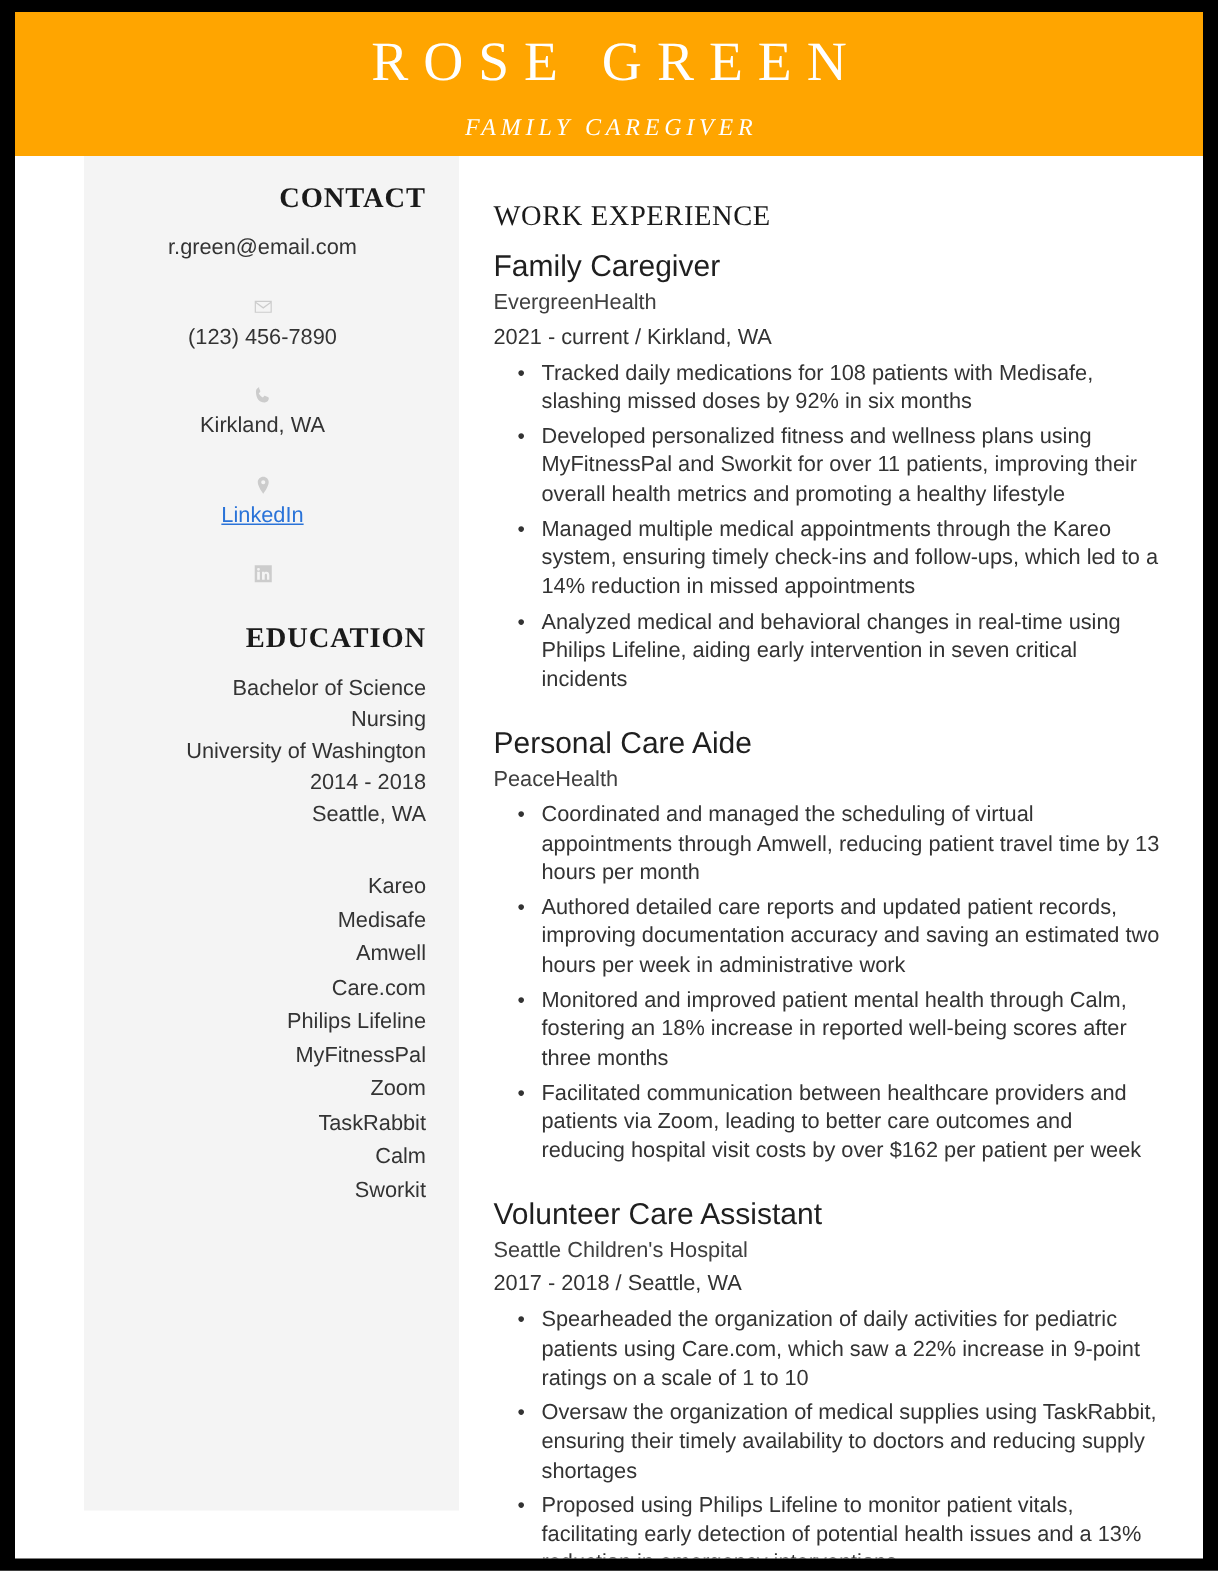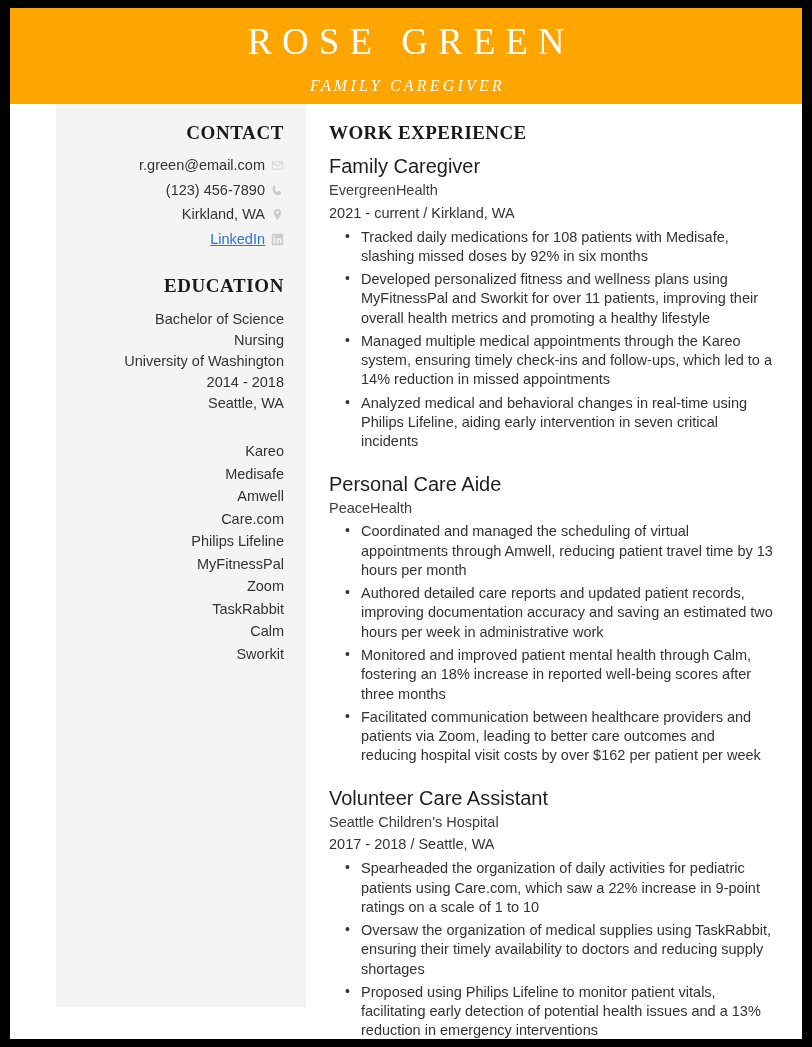--- a/index.html
+++ b/index.html
@@ -87,25 +87,26 @@
     margin: 0 0 12px 0;
   }
   .side-block { margin-bottom: 26px; }
   .side-block.education { margin-top: 22px; }
   .side-block.skills { margin-top: 22px; }
 
   .contact-row {
     display: flex;
     align-items: center;
     justify-content: flex-end;
-    gap: 6px;
+    gap: 22px;
     margin-bottom: 5px;
     font-size: 14.5px;
     color: #333333;
     line-height: 1.35;
+    flex-direction: column;
   }
   .contact-text { white-space: nowrap; }
   .contact-link {
     color: #2a73d8;
     text-decoration: underline;
   }
   .ico {
     width: 13px;
     height: 13px;
     display: inline-block;
@@ -121,25 +122,25 @@
   }
   .skill-line {
     font-size: 14.5px;
     color: #333333;
     line-height: 1.55;
   }
 
   
   .main-heading {
     font-family: "Liberation Serif", serif;
-    font-weight: bold;
+    font-weight: normal;
     font-size: 19px;
     color: #1a1a1a;
     letter-spacing: 0.4px;
-    margin: 0 0 10px 0;
+    margin: 12px 0 10px 0;
   }
   .job { margin-bottom: 20px; }
   .job-title {
     font-size: 20px;
     color: #1f1f1f;
     line-height: 1.25;
     font-weight: 400;
   }
   .job-company {
     font-size: 14.5px;

